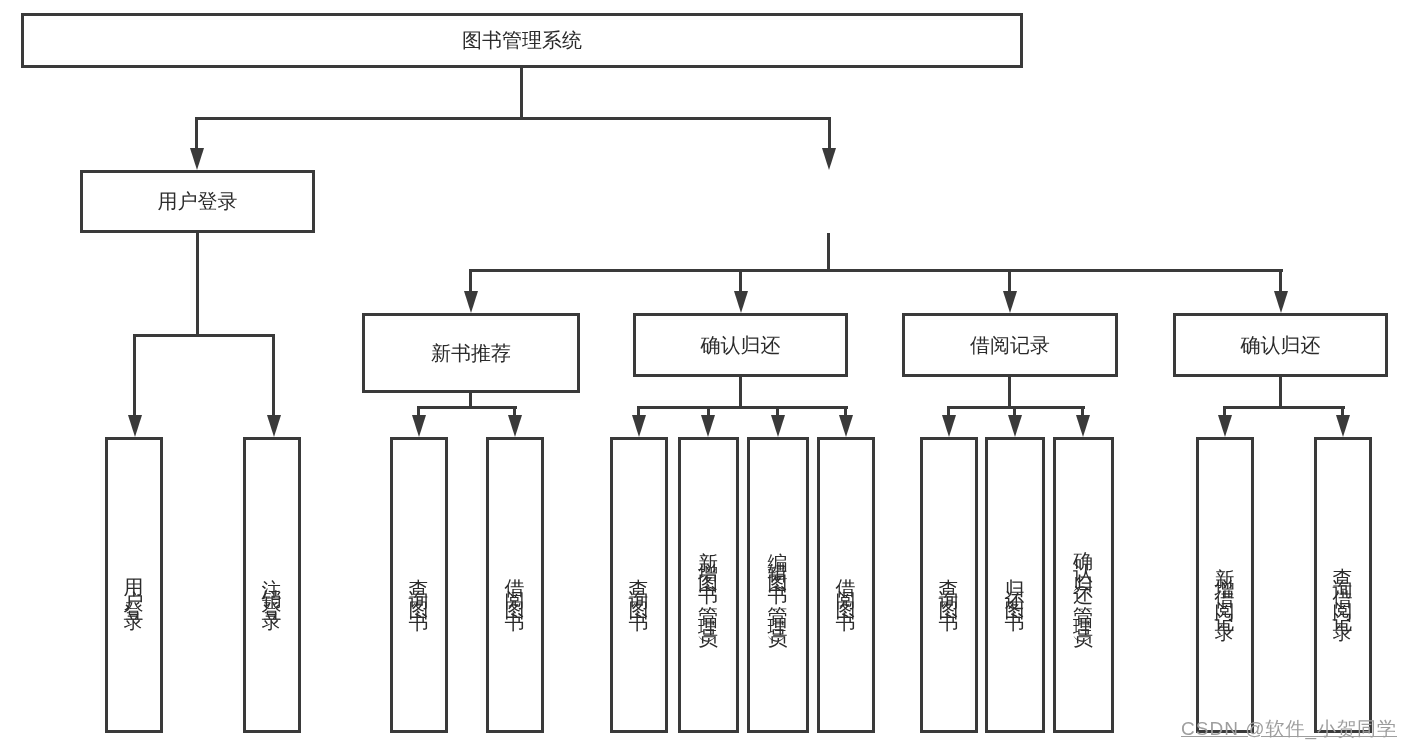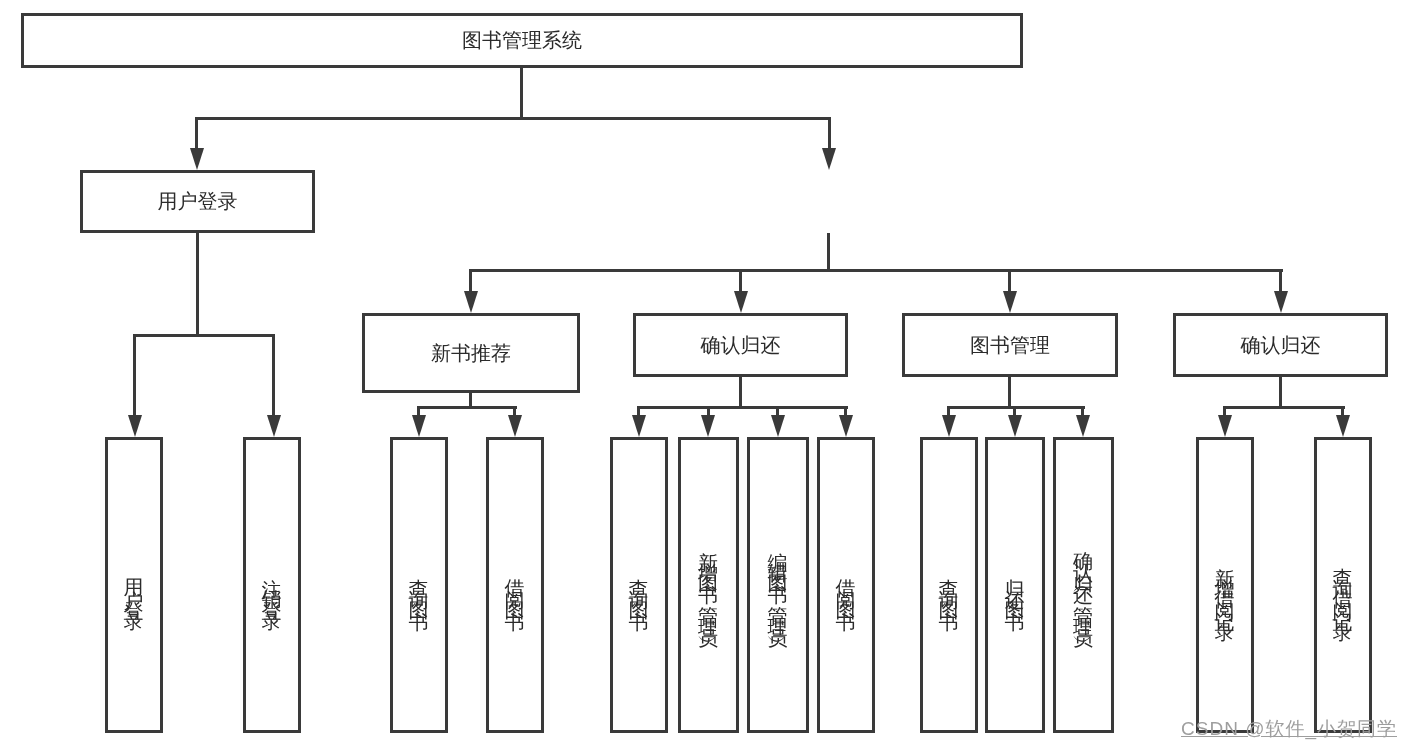--- a/index.html
+++ b/index.html
@@ -67,21 +67,21 @@
     <span class="label">用户登录</span>
   </div>
 
   <div class="box" style="left:362px;top:313px;width:218px;height:80px">
     <span class="label">新书推荐</span>
   </div>
   <div class="box" style="left:633px;top:313px;width:215px;height:64px">
     <span class="label">确认归还</span>
   </div>
   <div class="box" style="left:902px;top:313px;width:216px;height:64px">
-    <span class="label">图书管理</span>
+    <span class="label">借阅记录</span>
   </div>
   <div class="box" style="left:1173px;top:313px;width:215px;height:64px">
     <span class="label">确认归还</span>
   </div>
 
   <div class="box vbox" style="left:105px;top:437px;width:58px;height:296px">
     <span class="label">用户登录</span>
   </div>
   <div class="box vbox" style="left:243px;top:437px;width:58px;height:296px">
     <span class="label">注销登录</span>

